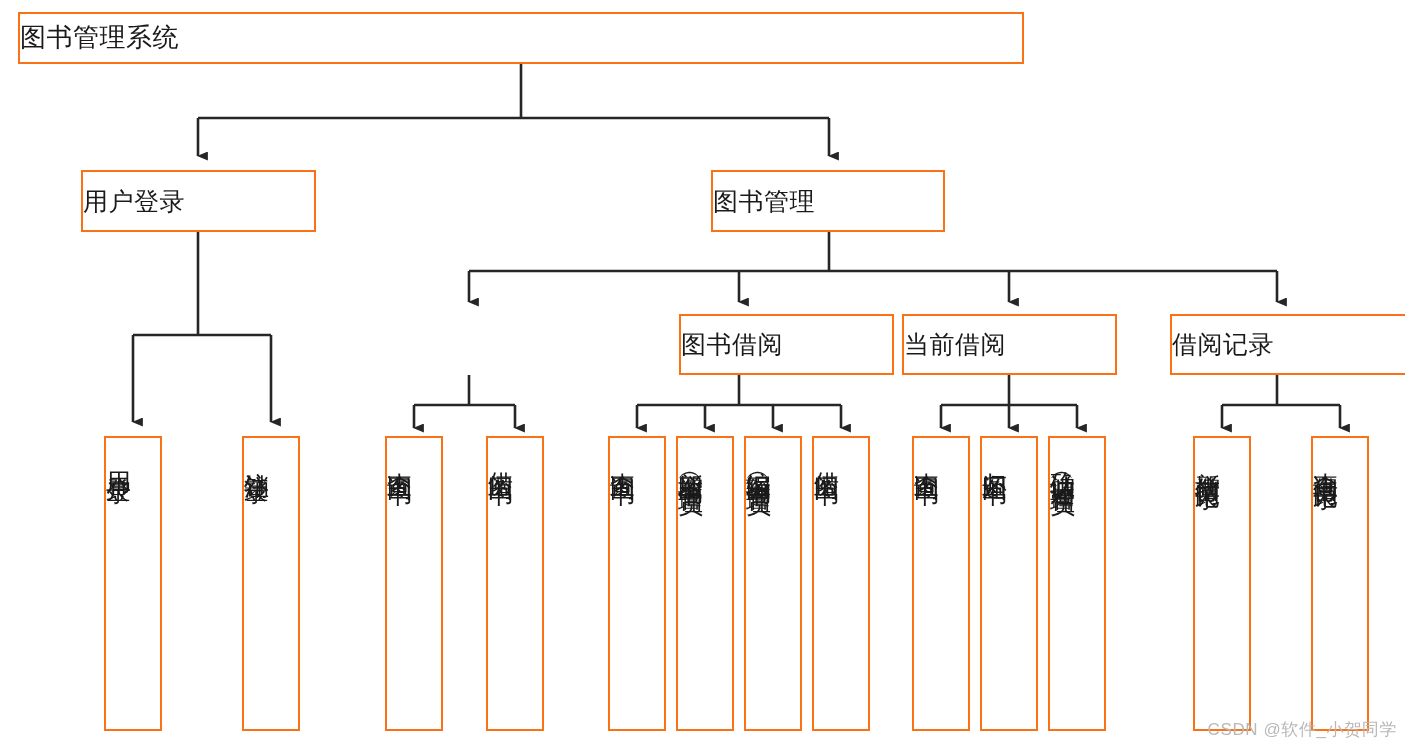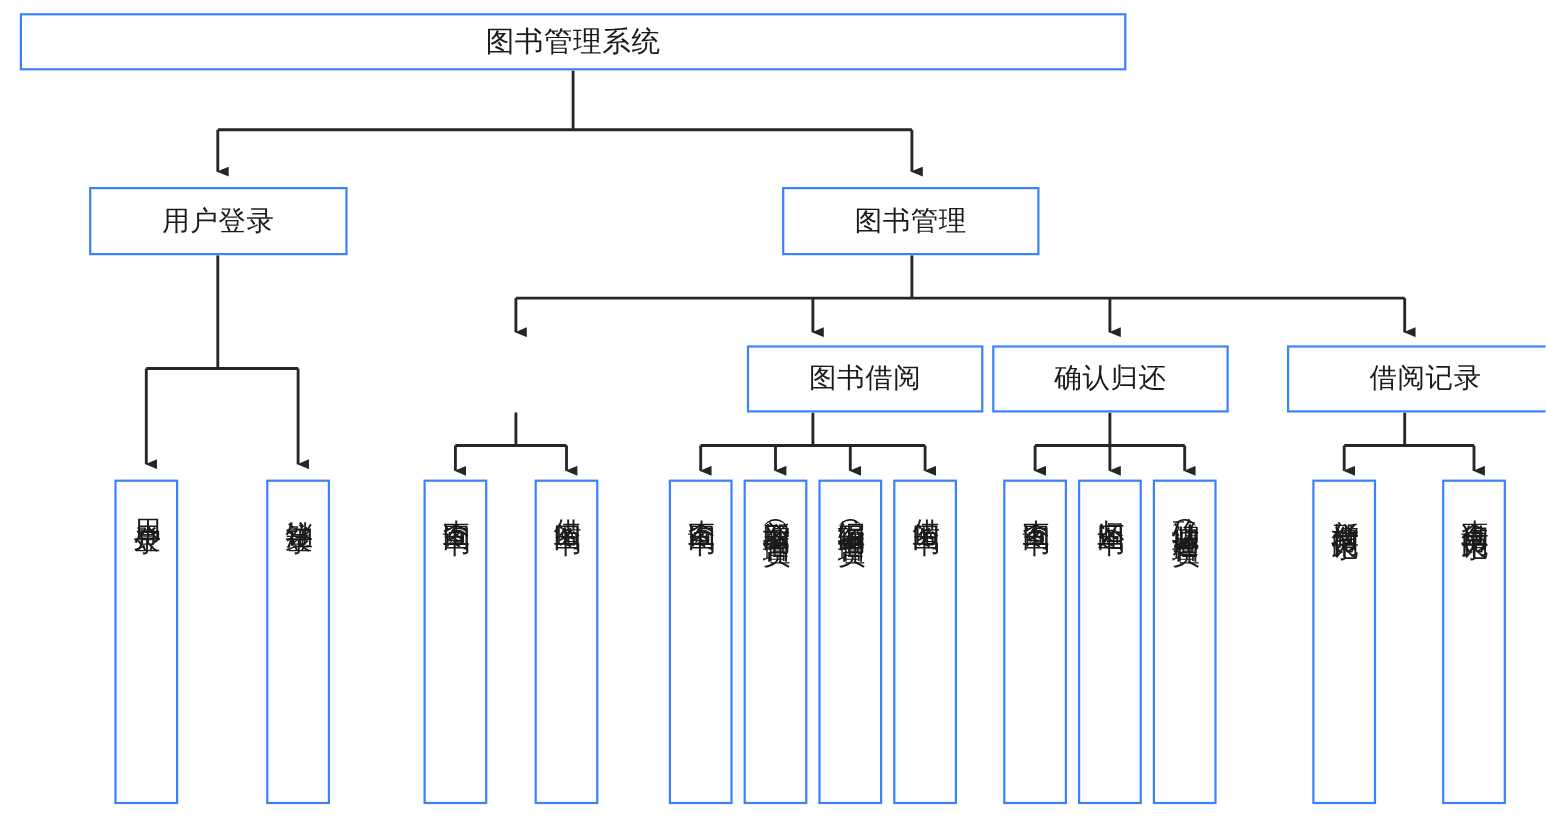--- a/index.html
+++ b/index.html
@@ -23,24 +23,23 @@
     position: absolute;
     left: 0;
     top: 0;
     width: 1405px;
     height: 747px;
   }
   .node {
     position: absolute;
     box-sizing: border-box;
     background: #ffffff;
-    border: 2px solid #3b82f6;
+    border: 2px solid #f97316;
     display: flex;
     align-items: center;
-    justify-content: center;
     color: #1a1a1a;
   }
   .node .node-label {
     display: block;
     text-align: center;
     line-height: 1.22;
     letter-spacing: 0.5px;
   }
   .node.horizontal .node-label {
     writing-mode: horizontal-tb;
@@ -148,21 +147,21 @@
   <div class="node horizontal" style="left:711px; top:170px; width:234px; height:62px;">
     <span class="node-label">图书管理</span>
   </div>
 
 
   <div class="node horizontal" style="left:632px; top:314px; width:215px; height:61px;margin-left:47px;">
     <span class="node-label">图书借阅</span>
   </div>
 
   <div class="node horizontal" style="left:902px; top:314px; width:215px; height:61px;">
-    <span class="node-label">确认归还</span>
+    <span class="node-label">当前借阅</span>
   </div>
 
   <div class="node horizontal" style="left:1170px; top:314px; width:252px; height:61px;">
     <span class="node-label">借阅记录</span>
   </div>
 
   <div class="node vertical" style="left:104px; top:436px; width:58px; height:295px;">
     <span class="node-label">用户登录</span>
   </div>
 
@@ -207,14 +206,15 @@
   </div>
 
   <div class="node vertical" style="left:1193px; top:436px; width:58px; height:295px;">
     <span class="node-label">新增借阅记录</span>
   </div>
 
   <div class="node vertical" style="left:1311px; top:436px; width:58px; height:295px;">
     <span class="node-label">查询借阅记录</span>
   </div>
 
+  <div class="watermark">CSDN @软件_小贺同学</div>
 
 </div>
 
 </body></html>

